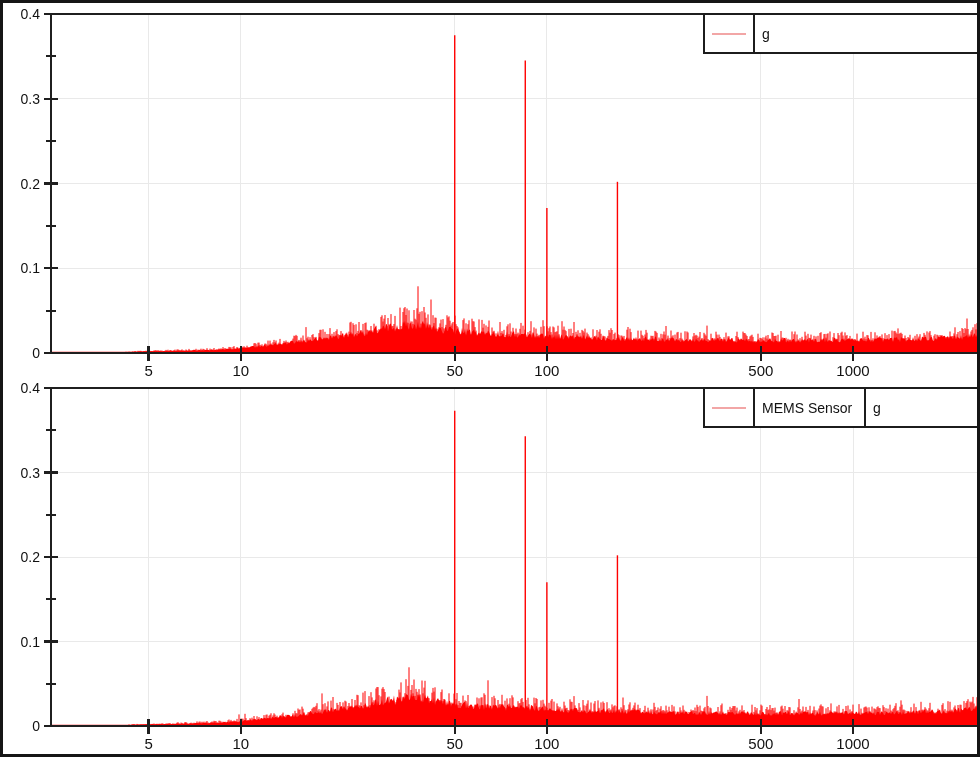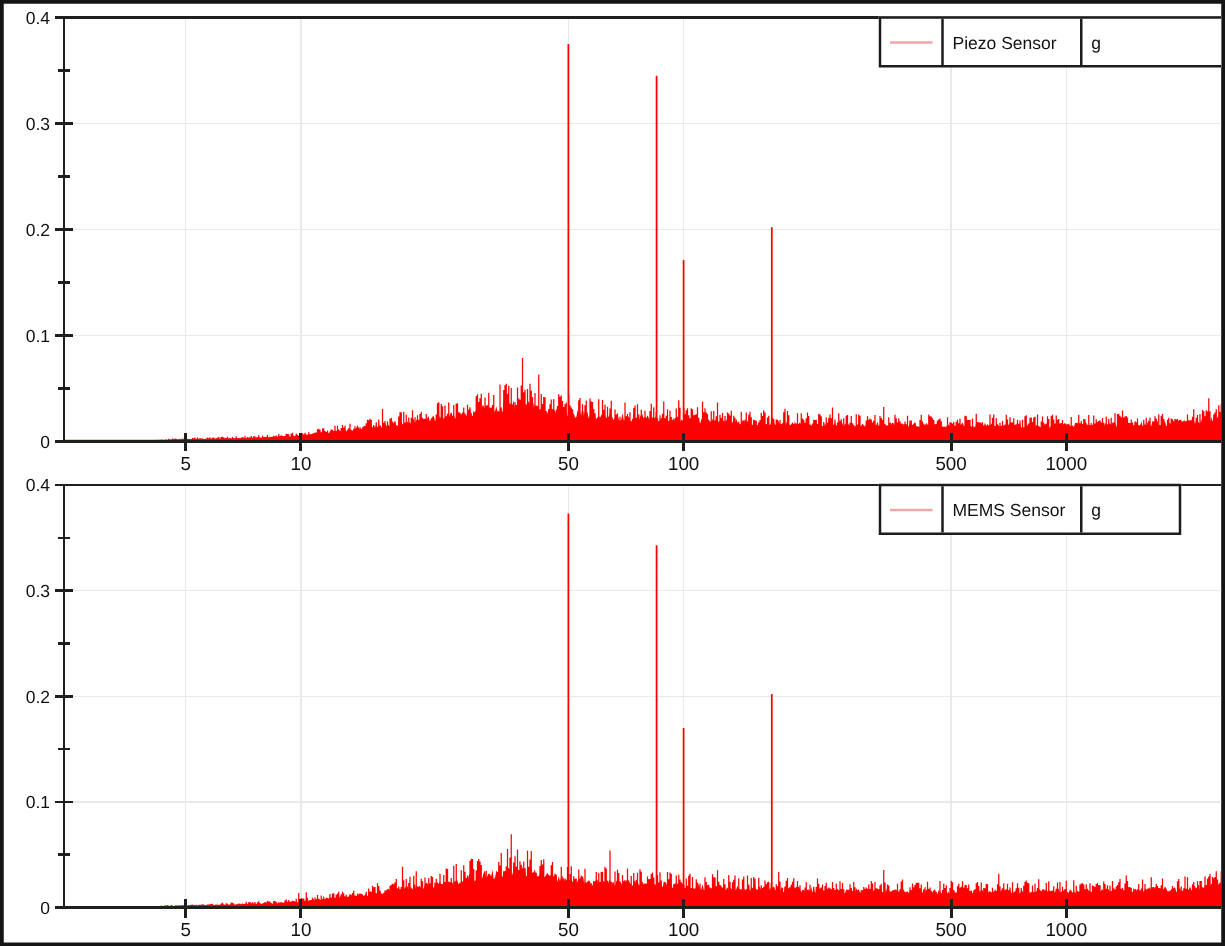--- a/index.html
+++ b/index.html
@@ -123,24 +123,23 @@
       <line x1="43" y1="680.75" x2="53" y2="680.75" stroke="#1f1f1f" stroke-width="2" shape-rendering="crispEdges"></line>
       <line x1="43" y1="596.25" x2="53" y2="596.25" stroke="#1f1f1f" stroke-width="2" shape-rendering="crispEdges"></line>
       <line x1="43" y1="511.75" x2="53" y2="511.75" stroke="#1f1f1f" stroke-width="2" shape-rendering="crispEdges"></line>
       <line x1="43" y1="427.25000000000006" x2="53" y2="427.25000000000006" stroke="#1f1f1f" stroke-width="2" shape-rendering="crispEdges"></line>
     </svg>
 
   <div class="legend" style="left:700px;top:10px;width:277px;height:41px;">
     <div class="cell sample-cell">
       <div class="line-sample"></div>
     </div>
-    <div class="cell label-cell">Piezo Sensor</div>
     <div class="cell unit-cell">g</div>
   </div>
 
-  <div class="legend" style="left:700px;top:384px;width:242px;height:41px;">
+  <div class="legend" style="left:700px;top:384px;width:277px;height:41px;">
     <div class="cell sample-cell">
       <div class="line-sample"></div>
     </div>
     <div class="cell label-cell">MEMS Sensor</div>
     <div class="cell unit-cell">g</div>
   </div>
 </div>
 
 </body></html>

